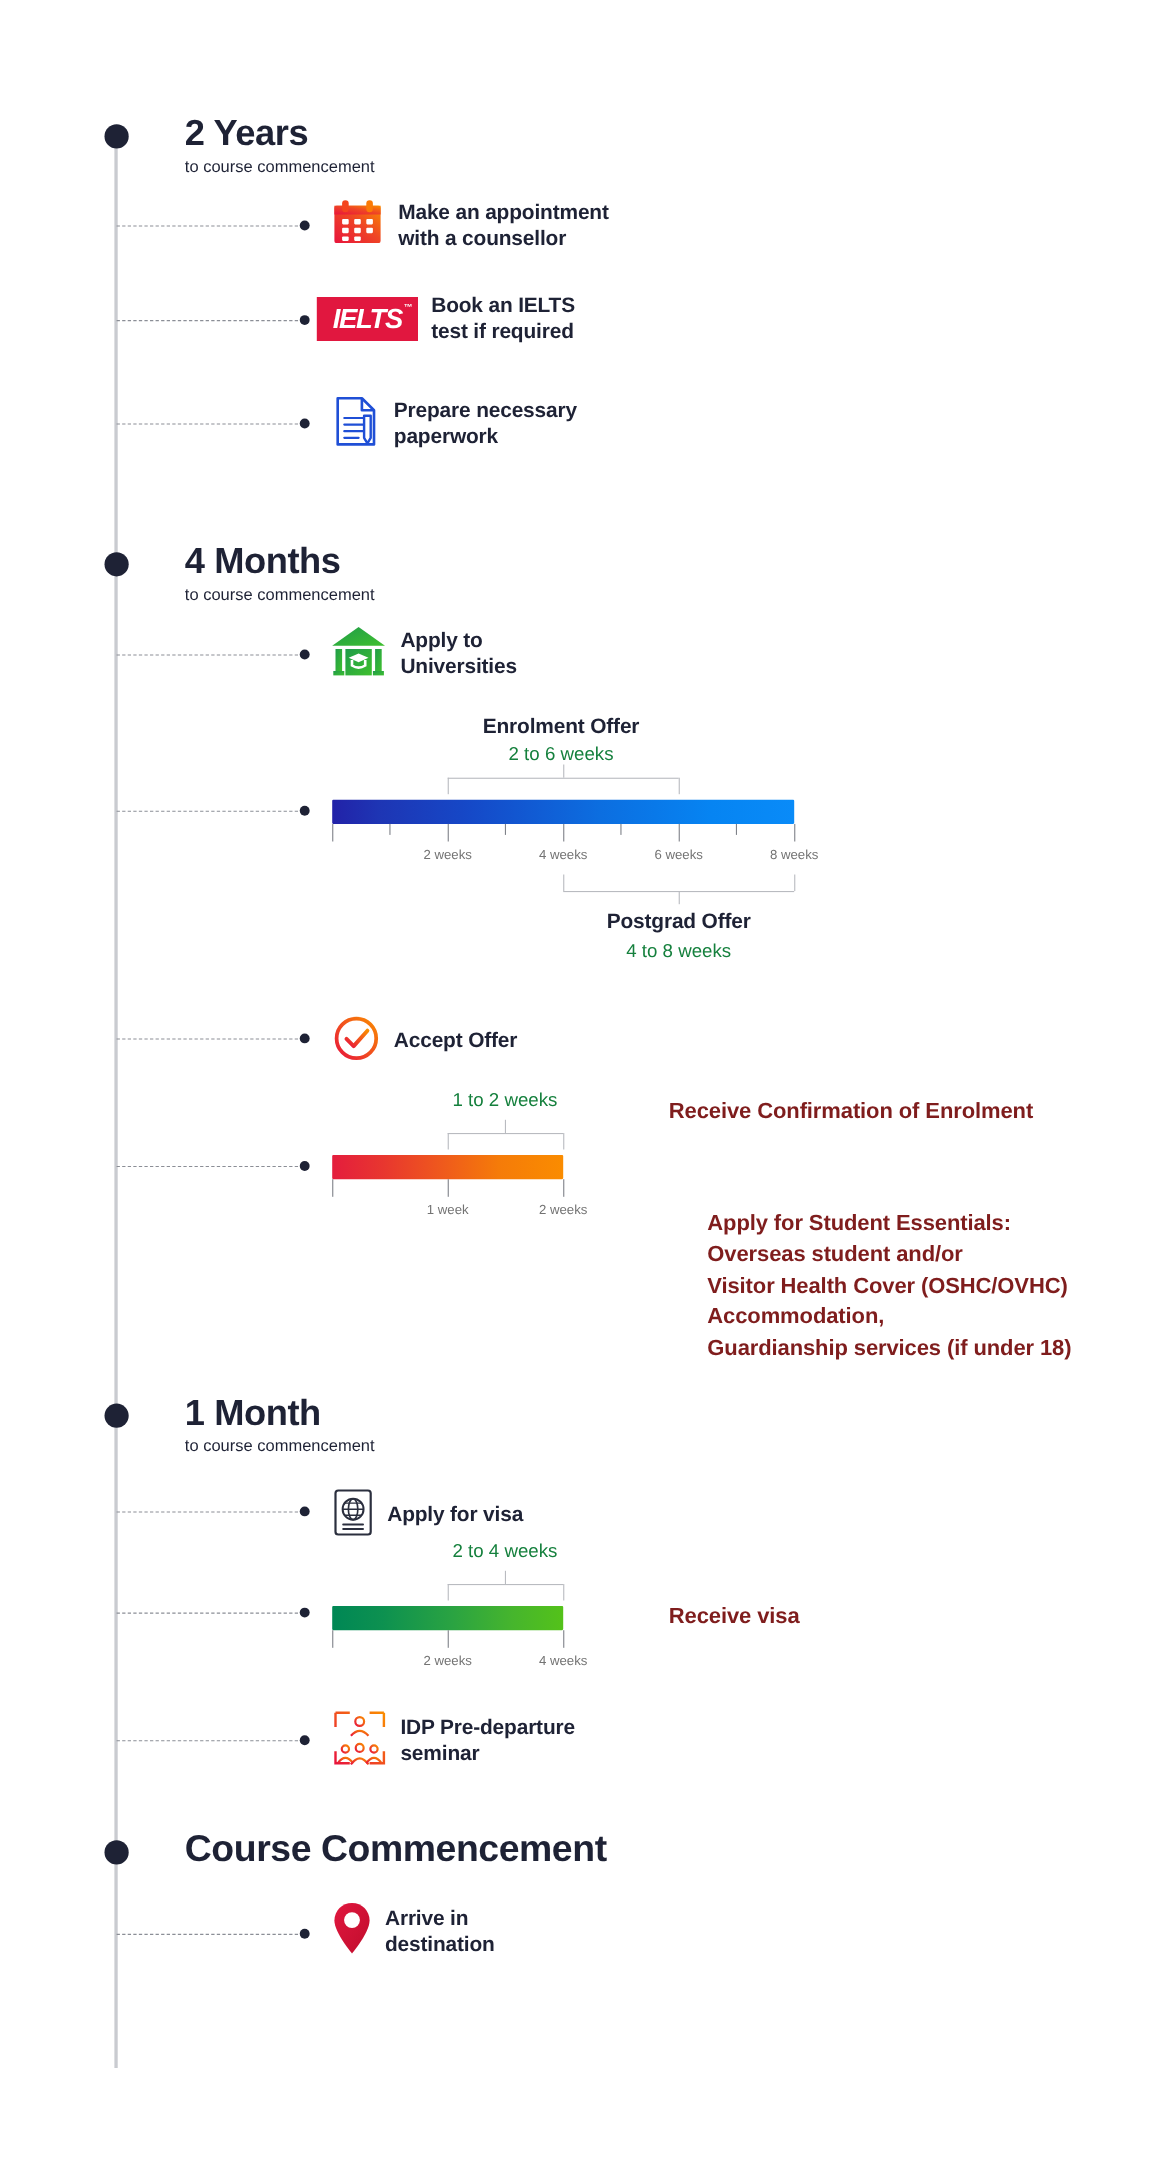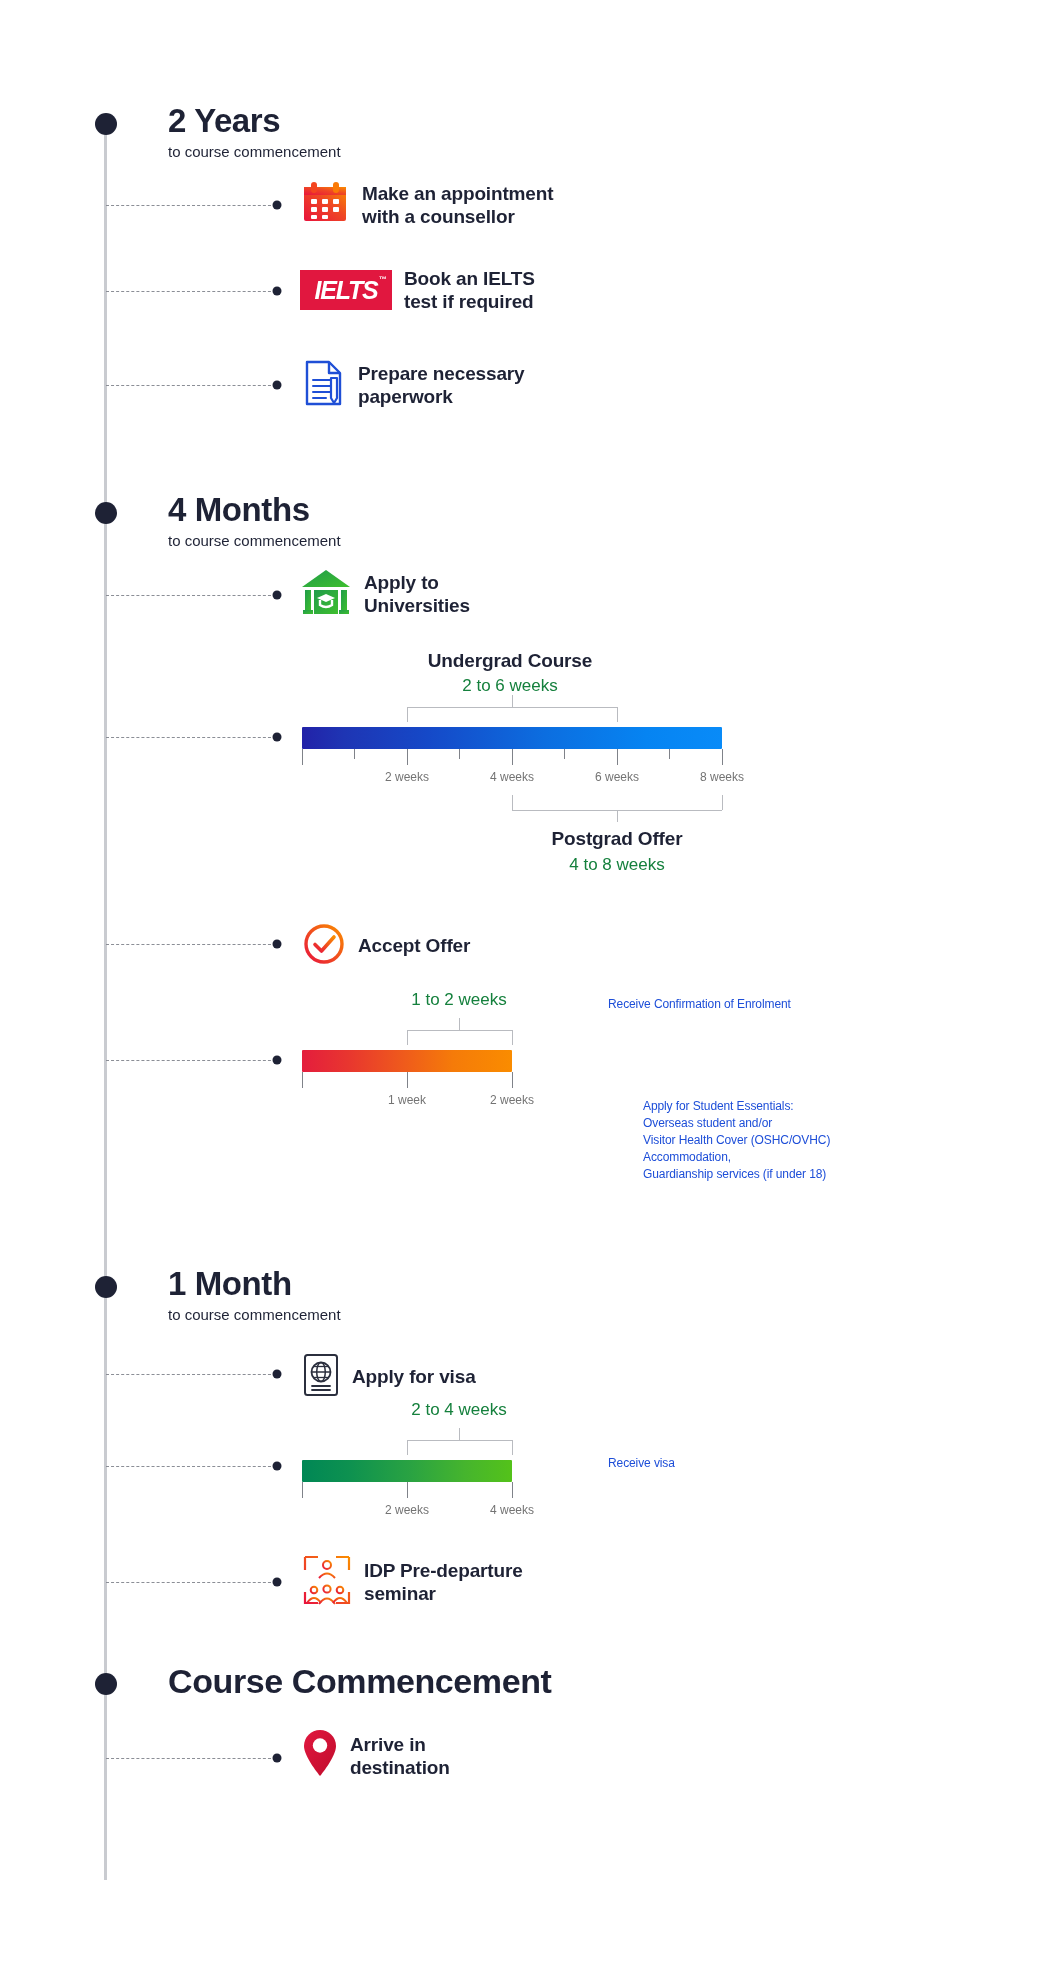--- a/index.html
+++ b/index.html
@@ -120,24 +120,24 @@
   .range-sub{
     position:absolute;
     font-size:17px;
     color:#15803d;
     white-space:nowrap;
     transform:translateX(-50%);
   }
   
   .side-text{
     position:absolute;
-    font-size:12px;
-    font-weight:normal;
+    font-size:20px;
+    font-weight:bold;
     line-height:1.42;
-    color:#1d4ed8;
+    color:#7f1d1d;
     white-space:pre-line;
     letter-spacing:-0.1px;
   }
   
   .ielts-logo{
     width:92px;height:40px;
     background:#e1173f;
     display:flex;align-items:center;justify-content:center;
     position:relative;
   }
@@ -195,21 +195,21 @@
           <rect x="22" y="37" width="6" height="4" rx="1"></rect>
         </g>
       </svg>
     </span>
     <span class="lbl">Make an appointment
 with a counsellor</span>
   </div>
 
   <div class="connector" style="top:291px;width:170px;"></div>
   <div class="connector-dot" style="left:277px;top:291px;"></div>
-  <div class="item" style="left:300px;top:267px;">
+  <div class="item" style="left:288px;top:267px;">
     <span class="ico">
       <span class="ielts-logo">
         <span>IELTS</span>
         <span class="tm">™</span>
       </span>
     </span>
     <span class="lbl">Book an IELTS
 test if required</span>
   </div>
 
@@ -262,21 +262,21 @@
     </span>
     <span class="lbl">Apply to
 Universities</span>
   </div>
 
   <div class="connector" style="top:737px;width:170px;"></div>
   <div class="connector-dot" style="left:277px;top:737px;"></div>
 
   <div class="scale" style="left:302px;top:650px;width:440px;height:240px;">
 
-    <div class="range-title" style="left:208px;top:0px;">Undergrad Course</div>
+    <div class="range-title" style="left:208px;top:0px;">Enrolment Offer</div>
     <div class="range-sub" style="left:208px;top:26px;">2 to 6 weeks</div>
 
     <div class="bracket">
       <div class="b-line" style="left:105px;top:57px;width:210px;height:1px;"></div>
       <div class="b-line" style="left:105px;top:57px;width:1px;height:15px;"></div>
       <div class="b-line" style="left:315px;top:57px;width:1px;height:15px;"></div>
       <div class="b-line" style="left:210px;top:45px;width:1px;height:12px;"></div>
     </div>
 
     <div class="bar blue" style="left:0px;top:77px;width:420px;"></div>

